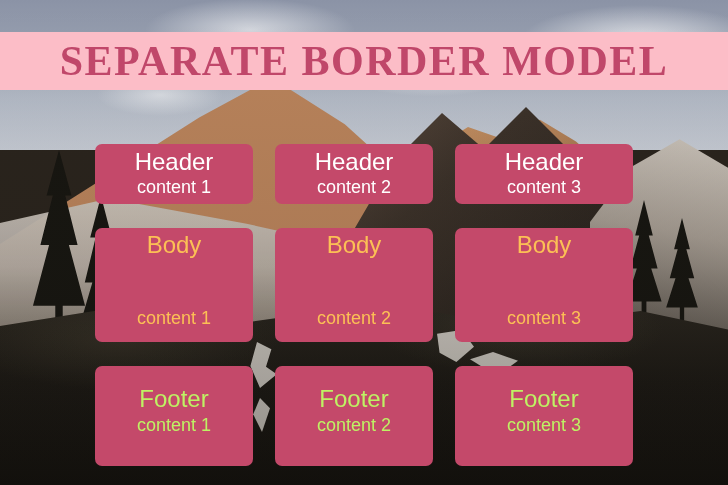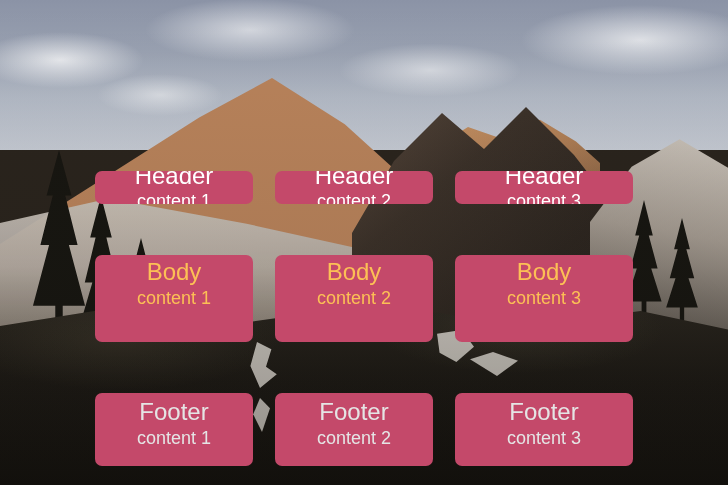--- a/index.html
+++ b/index.html
@@ -179,45 +179,44 @@
   .cell {
     background: #c4496a;
     border-radius: 7px;
     display: flex;
     flex-direction: column;
     align-items: center;
     justify-content: center;
     text-align: center;
     padding: 4px 6px;
     overflow: hidden;
-    margin-top: 27px;
   }
   .cell.row-header { justify-content: center; gap: 1px; }
-  .cell.row-body   { justify-content: flex-start; gap: 2px; padding-bottom: 20px; }
+  .cell.row-body   { justify-content: space-between; gap: 2px; padding-bottom: 12px; }
   .cell.row-footer { justify-content: center; gap: 2px; padding-bottom: 14px; }
 
   .cell-title {
     font-size: 24px;
     font-weight: 400;
     line-height: 1.12;
   }
   .cell-sub {
     font-size: 18px;
     font-weight: 400;
     line-height: 1.2;
   }
 
   .row-header .cell-title,
   .row-header .cell-sub { color: #ffffff; }
 
   .row-body .cell-title,
   .row-body .cell-sub { color: #fcc055; }
 
   .row-footer .cell-title,
-  .row-footer .cell-sub { color: #e5e5e5; }
+  .row-footer .cell-sub { color: #bef264; }
 </style>
 </head>
 <body>
 
 <div id="canvas">
 
   <div class="bg-photo">
     <div class="sky"></div>
     <div class="peak-ochre"></div>
     <div class="peak-ochre-streaks"></div>
@@ -232,20 +231,23 @@
     <div class="tree t4"></div>
     <div class="tree t5"></div>
     <div class="forest-floor"></div>
     <div class="snow-patch sp1"></div>
     <div class="snow-patch sp2"></div>
     <div class="snow-patch sp3"></div>
     <div class="snow-patch sp4"></div>
     <div class="bg-grade"></div>
   </div>
 
+  <div class="title-banner">
+    <div class="title-text">SEPARATE BORDER MODEL</div>
+  </div>
 
   <div class="table-grid">
 
     <div class="cell row-header">
       <div class="cell-title">Header</div>
       <div class="cell-sub">content 1</div>
     </div>
     <div class="cell row-header">
       <div class="cell-title">Header</div>
       <div class="cell-sub">content 2</div>

